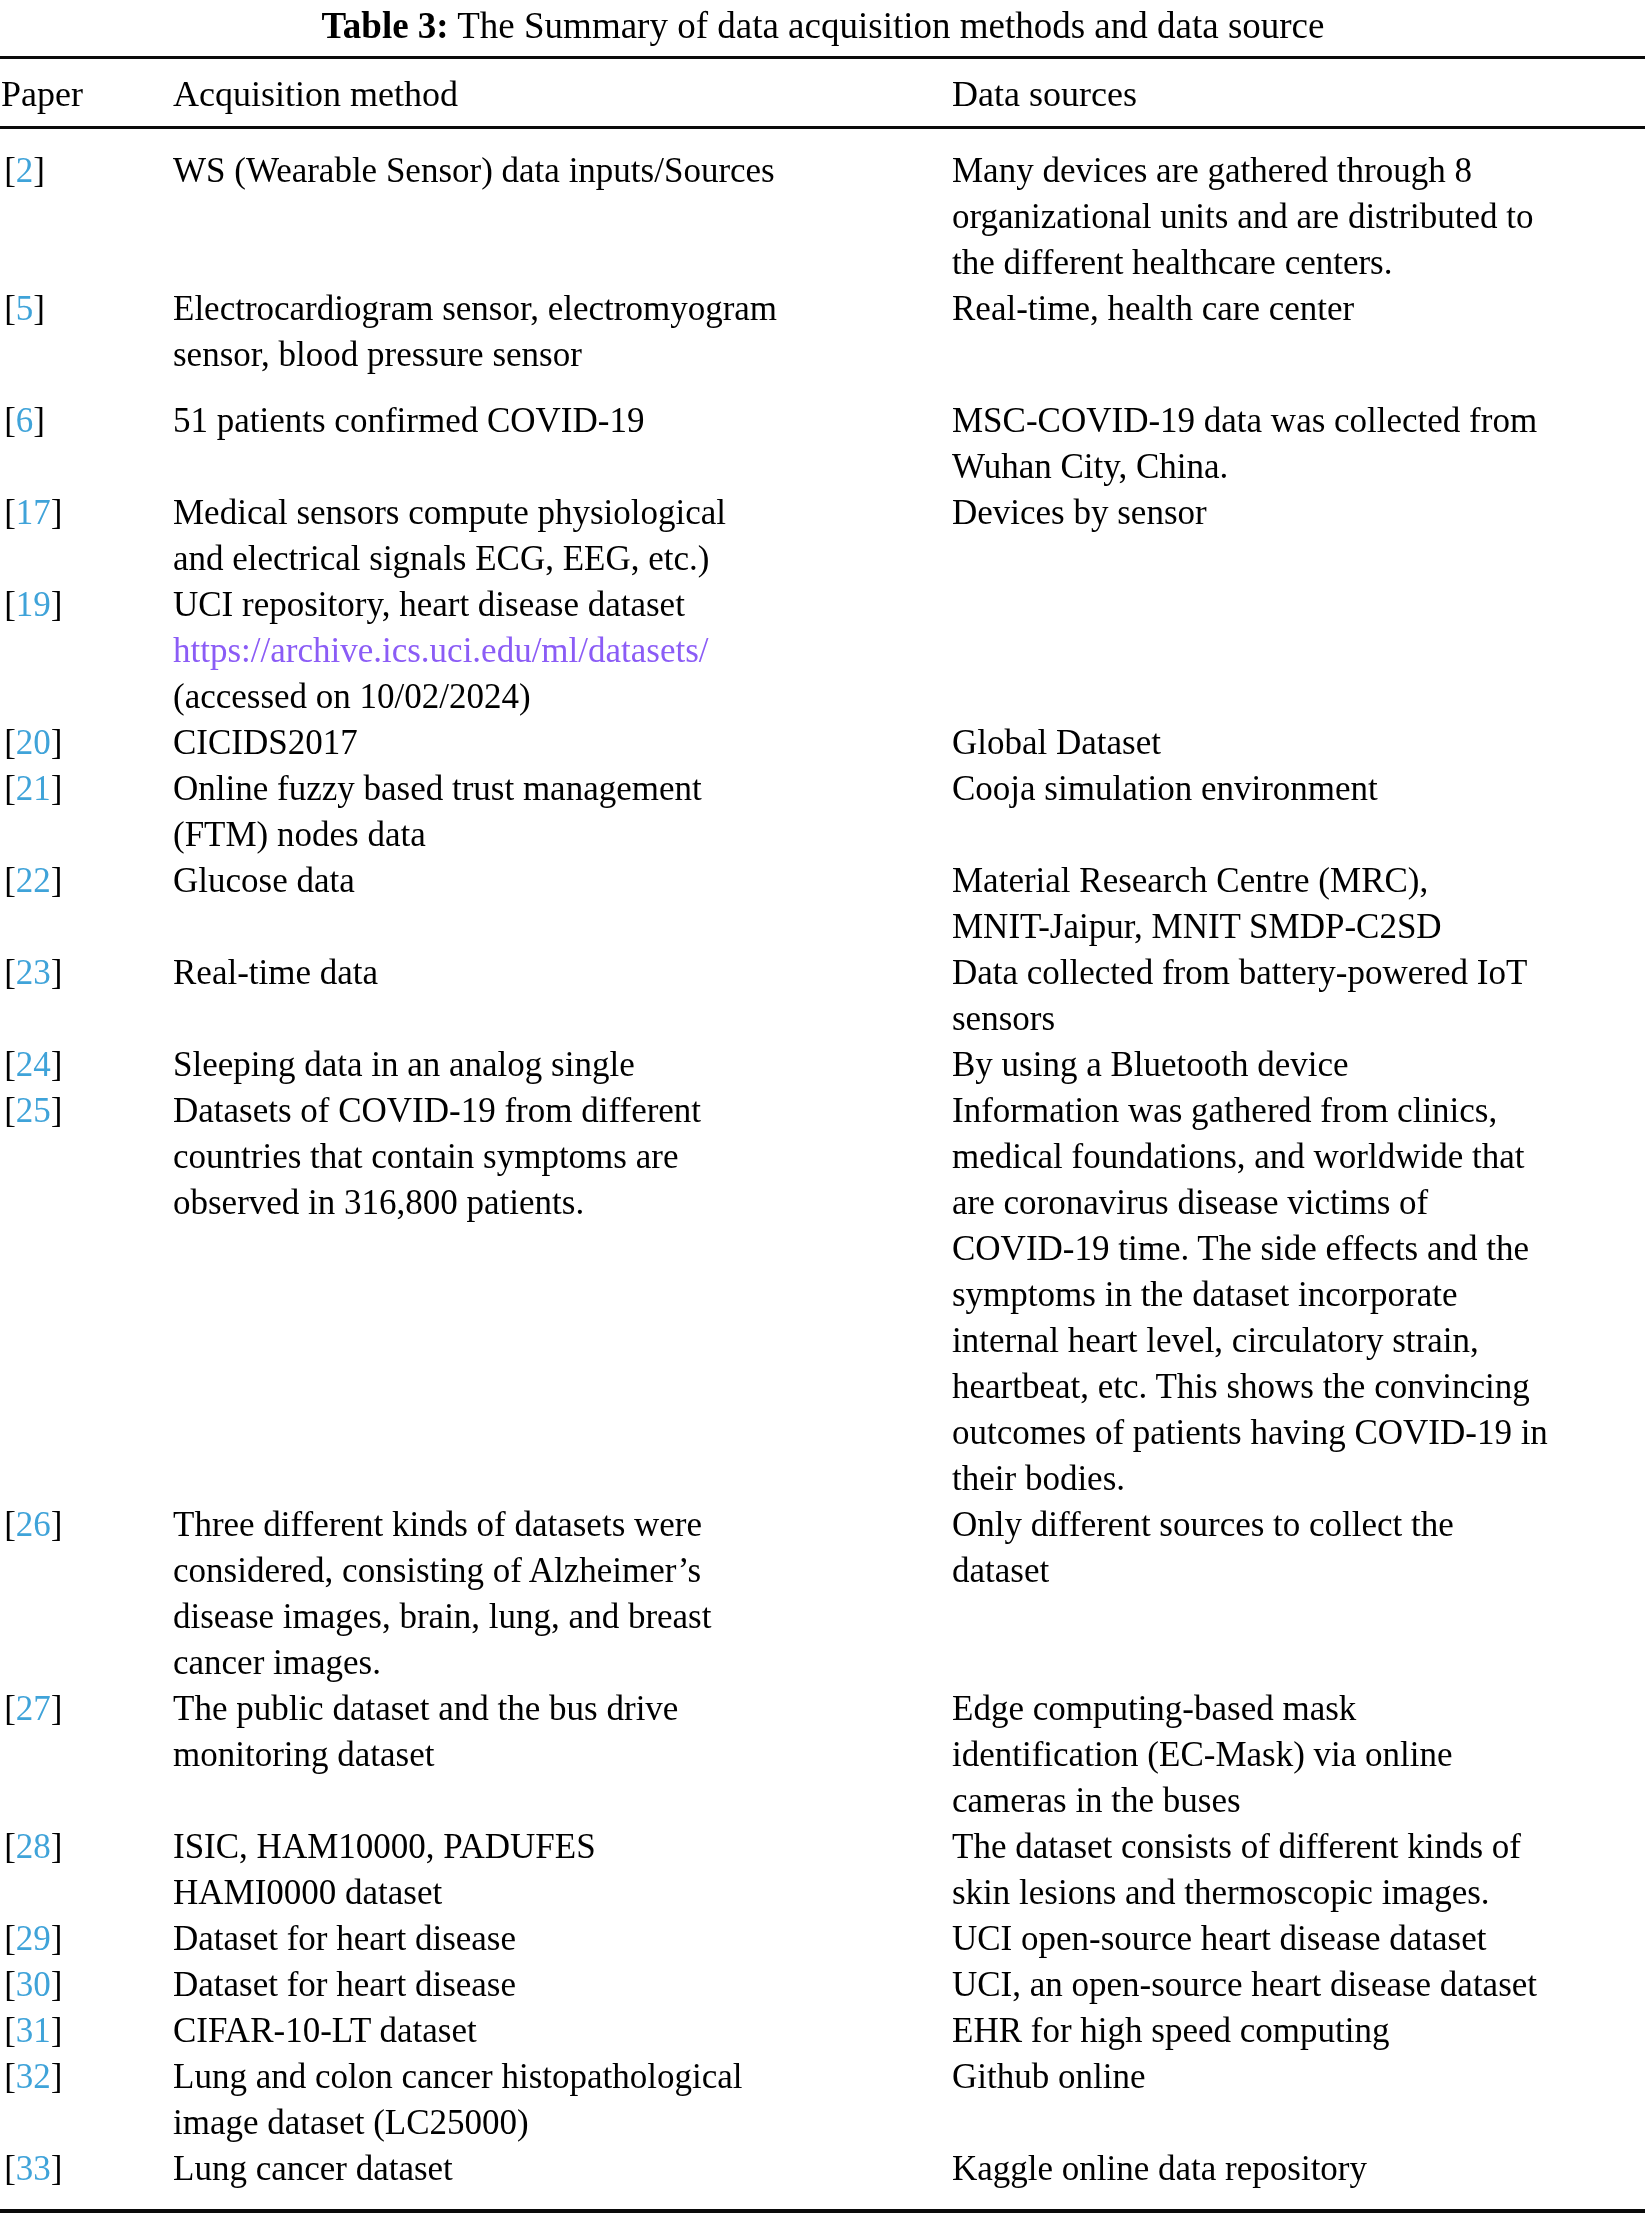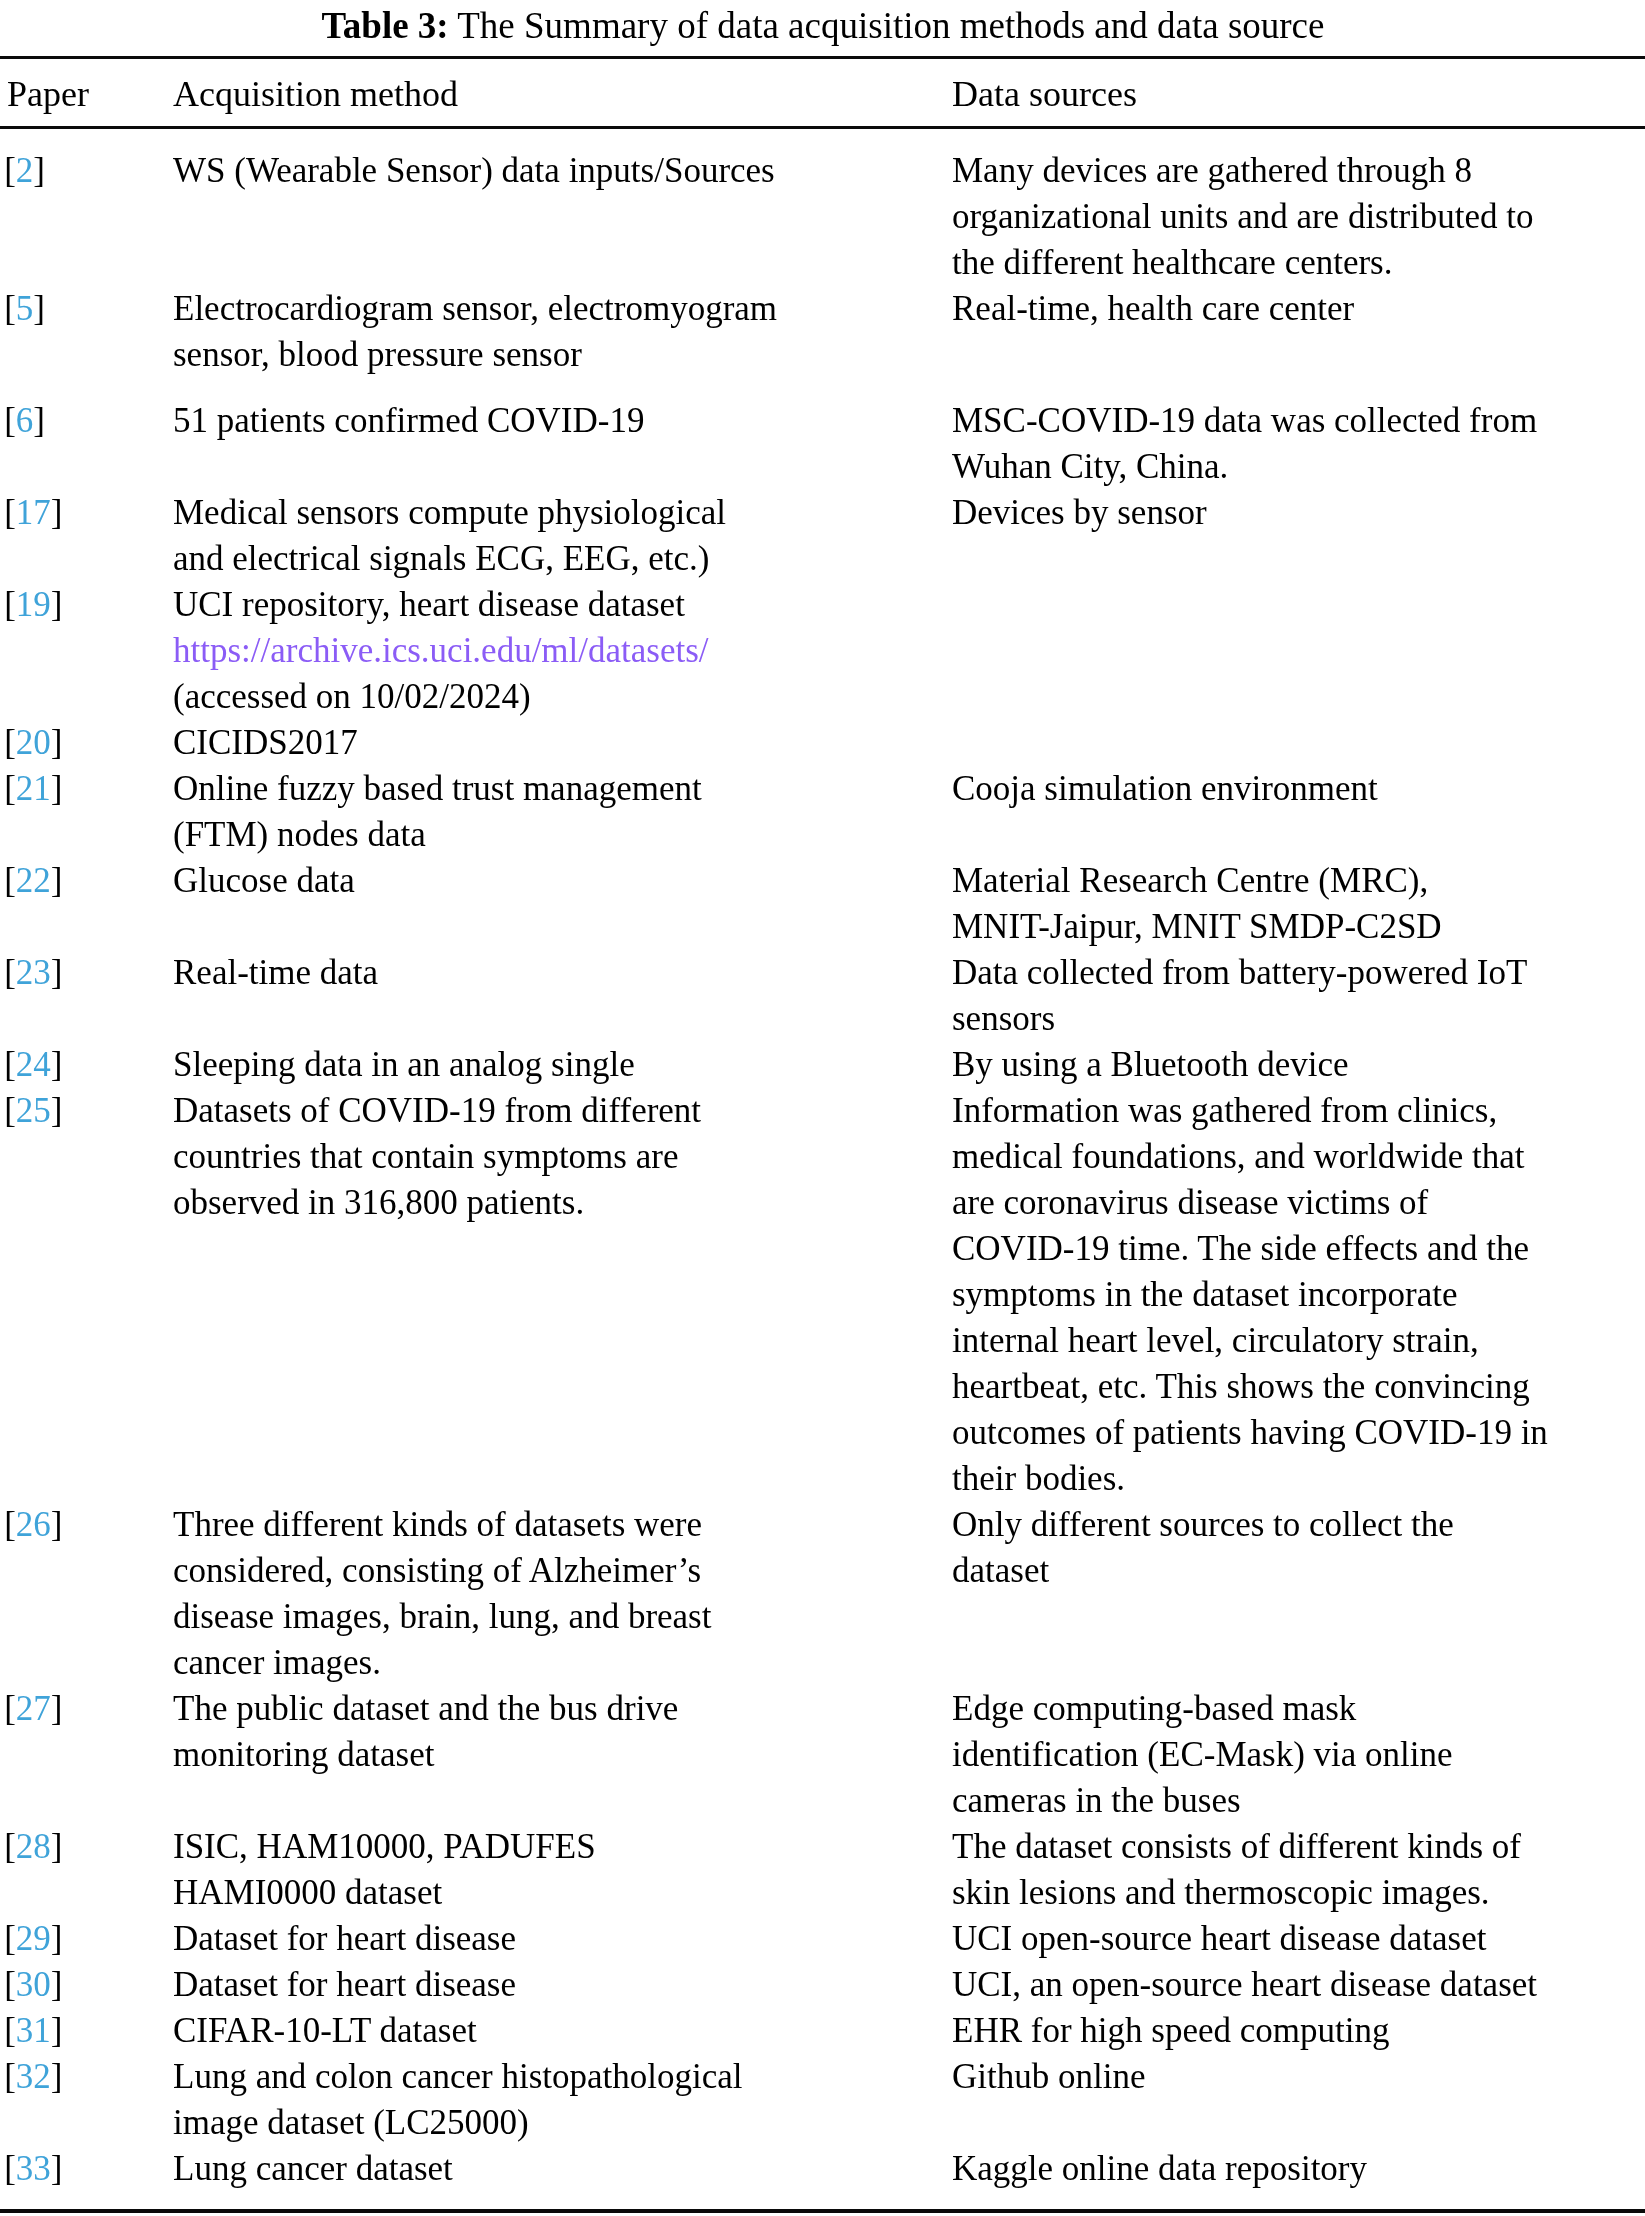--- a/index.html
+++ b/index.html
@@ -33,21 +33,21 @@
     bottom: 3.4px;
     border-top: 4.2px solid #0a0a0a;
   }
   .hdr {
     display: grid;
     grid-template-columns: 173px 779px 1fr;
     font-size: 36px;
     line-height: 44px;
     padding: 13.5px 0 9.3px 0;
   }
-  .hdr .hcell:first-child { padding-left: 7px; }
+  .hdr .hcell:first-child { padding-left: 1px; }
   .tbody { padding-top: 19.4px; }
   .trow {
     display: grid;
     grid-template-columns: 173px 779px 1fr;
     font-size: 35px;
     line-height: 46px;
   }
   .trow.gap-before { margin-top: 20px; }
   .cell { white-space: pre-line; padding-right: 8.4px; }
   .ref-cell { padding-left: 4.2px; white-space: normal; }
@@ -115,20 +115,21 @@
   <div class="trow">
     <div class="cell ref-cell">[<a class="cite">19</a>]</div>
     <div class="cell source-cell">UCI repository, heart disease dataset
 <a class="src-link">https://archive.ics.uci.edu/ml/datasets/</a>
 (accessed on 10/02/2024)</div>
   </div>
 
   <div class="trow">
     <div class="cell ref-cell">[<a class="cite">20</a>]</div>
     <div class="cell method-cell">CICIDS2017</div>
+    <div class="cell source-cell">Global Dataset</div>
   </div>
 
   <div class="trow">
     <div class="cell ref-cell">[<a class="cite">21</a>]</div>
     <div class="cell method-cell">Online fuzzy based trust management
 (FTM) nodes data</div>
     <div class="cell source-cell">Cooja simulation environment</div>
   </div>
 
   <div class="trow">

